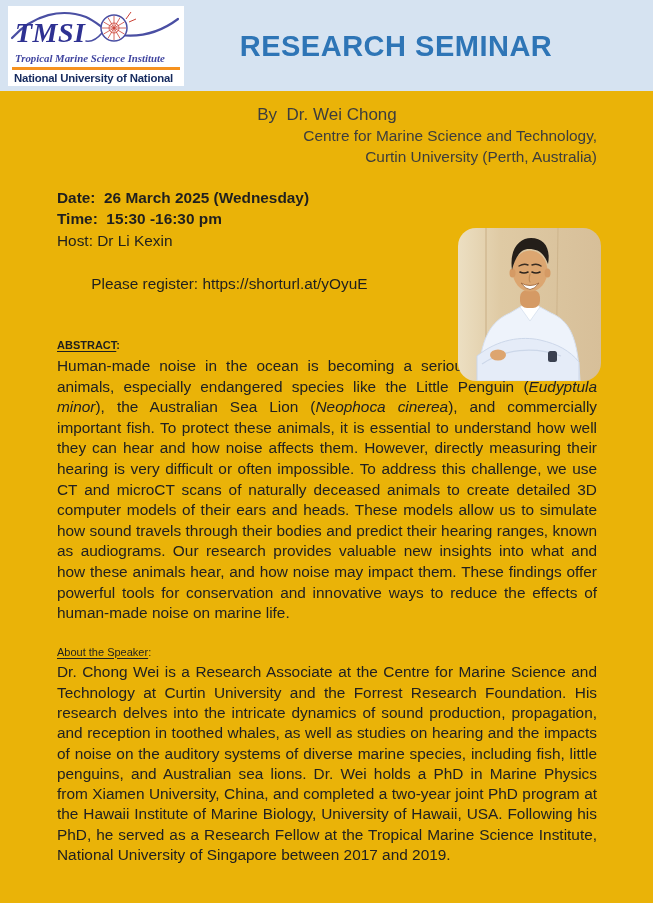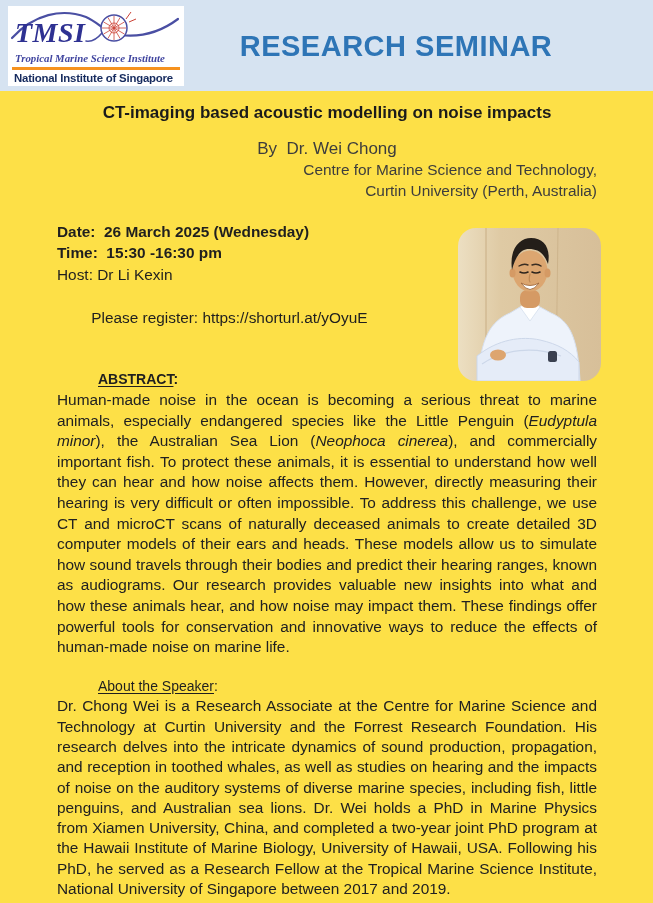--- a/index.html
+++ b/index.html
@@ -1,16 +1,16 @@
 <!DOCTYPE html>
 <html><head>
 <meta charset="utf-8">
 <style>
   html,body{margin:0;padding:0;background:#ffffff;}
-  .page{position:relative;width:653px;height:903px;background:#fde047;
+  .page{position:relative;width:653px;height:903px;background:#eab308;
         font-family:"Liberation Sans",sans-serif;overflow:hidden;}
 
   
   .header{position:relative;width:100%;height:91px;background:#d6e3f1;}
   .logo-box{position:absolute;left:8px;top:6px;width:176px;height:80px;background:#ffffff;}
   .logo-svg{position:absolute;left:0;top:0;}
   .logo-acronym{position:absolute;left:7px;top:11px;font-family:"Liberation Serif",serif;
         font-style:italic;font-weight:700;font-size:28px;color:#2e3192;letter-spacing:.5px;}
   .logo-institute{position:absolute;left:7px;top:46px;font-family:"Liberation Serif",serif;
         font-style:italic;font-size:10.8px;color:#4146a0;white-space:nowrap;font-weight:bold;}
@@ -24,21 +24,21 @@
   .content{position:relative;padding:0 56px 0 57px;}
   .seminar-title{margin:10px 0 0 0;font-size:17px;font-weight:700;color:#1b1b1b;
         text-align:center;line-height:24px;}
   .byline{margin-top:13px;text-align:center;font-size:17px;line-height:22px;
         color:#3d3d3d;white-space:pre-wrap;}
   .affiliation{text-align:right;font-size:15.4px;line-height:20.5px;color:#3d3d3d;}
   .details{margin-top:20px;}
   .detail-line{font-size:15.4px;line-height:21.4px;color:#1f1f1f;white-space:pre-wrap;}
   .detail-line.bold{font-weight:700;}
   .register-url{color:#1f1f1f;}
-  .section-heading{margin-top:20px;font-size:14px;line-height:20.6px;color:#1f1f1f;margin-left:41px;}
+  .section-heading{margin-top:20px;font-size:11px;line-height:20.6px;color:#1f1f1f;}
   .underlined{text-decoration:underline;text-underline-offset:2px;}
   .abstract-heading{font-weight:700;}
   .paragraph{margin:0;font-size:15.4px;line-height:20.6px;color:#212121;text-align:justify;}
   .about-paragraph{line-height:20.3px;}
   .section-heading.about{margin-top:18px;}
 
   
   .photo{position:absolute;left:458px;top:228px;width:143px;height:153px;
         border-radius:18px;overflow:hidden;}
 </style>
@@ -68,29 +68,28 @@
             <line x1="0" y1="0" x2="-6" y2="-10.4"></line>
           </g>
           <circle r="5" fill="none" stroke="#cb4135" stroke-width="0.8"></circle>
           <path d="M-12 5 C -17 11, -23 14, -28 13" fill="none" stroke="#4a4fa3" stroke-width="1.6" stroke-linecap="round"></path>
           <path d="M12 -9 l5 -7 M15 -6 l7 -3" fill="none" stroke="#cb4135" stroke-width="1"></path>
         </g>
       </svg>
       <div class="logo-acronym">TMSI</div>
       <div class="logo-institute">Tropical Marine Science Institute</div>
       <div class="logo-rule"></div>
-      <div class="logo-university">National Institute of Singapore</div>
+      <div class="logo-university">National University of National</div>
     </div>
     <h1 class="banner-title">RESEARCH SEMINAR</h1>
   </header>
 
   <main class="content">
 
     <h2 class="seminar-title">
-      <div>CT-imaging based acoustic modelling on noise impacts</div>
     </h2>
 
     <div class="byline">By  Dr. Wei Chong</div>
     <div class="affiliation">Centre for Marine Science and Technology,</div>
     <div class="affiliation">Curtin University (Perth, Australia)</div>
 
     <div class="details">
       <div class="detail-line bold">Date:  26 March 2025 (Wednesday)</div>
       <div class="detail-line bold">Time:  15:30 -16:30 pm</div>
       <div class="detail-line">Host: Dr Li Kexin</div>

